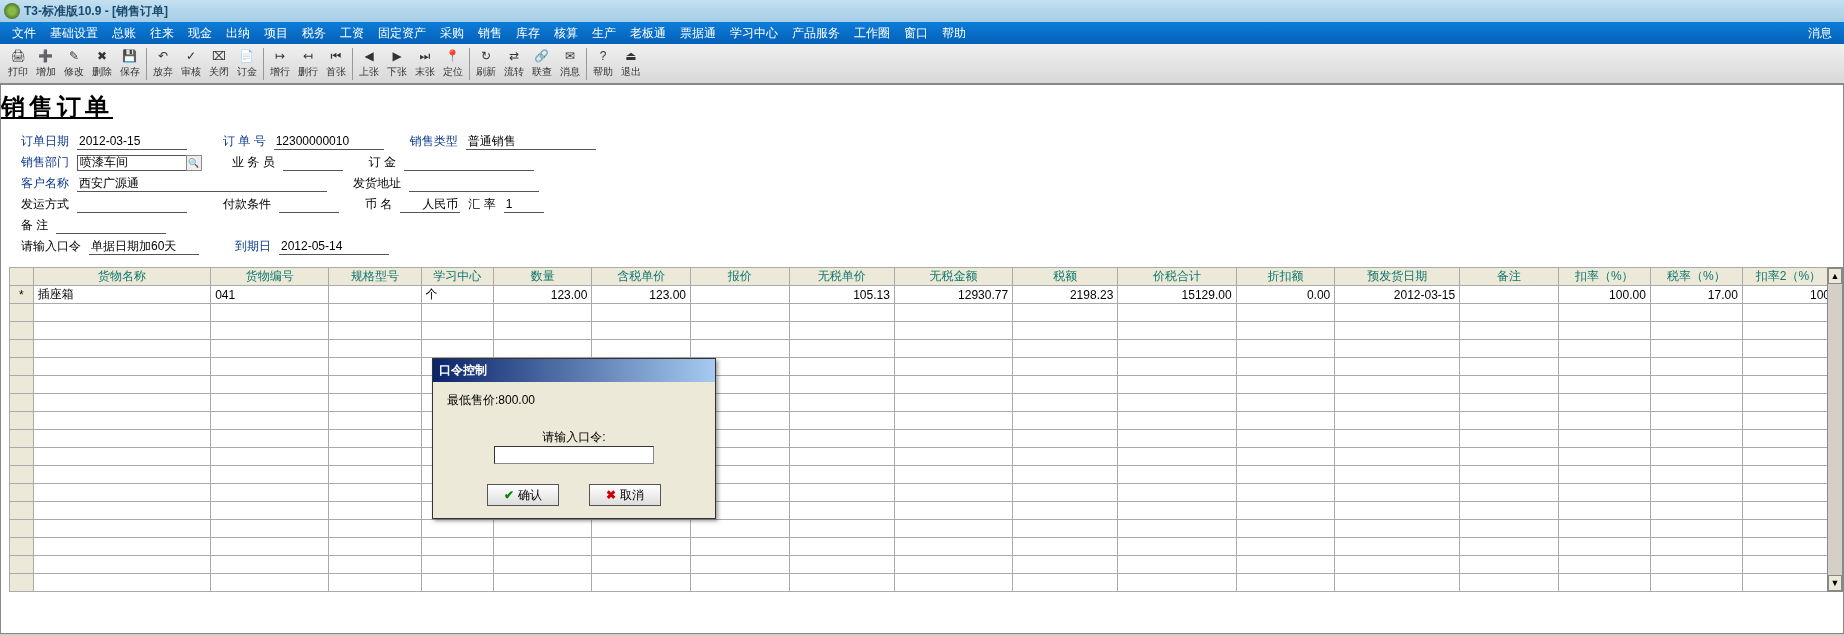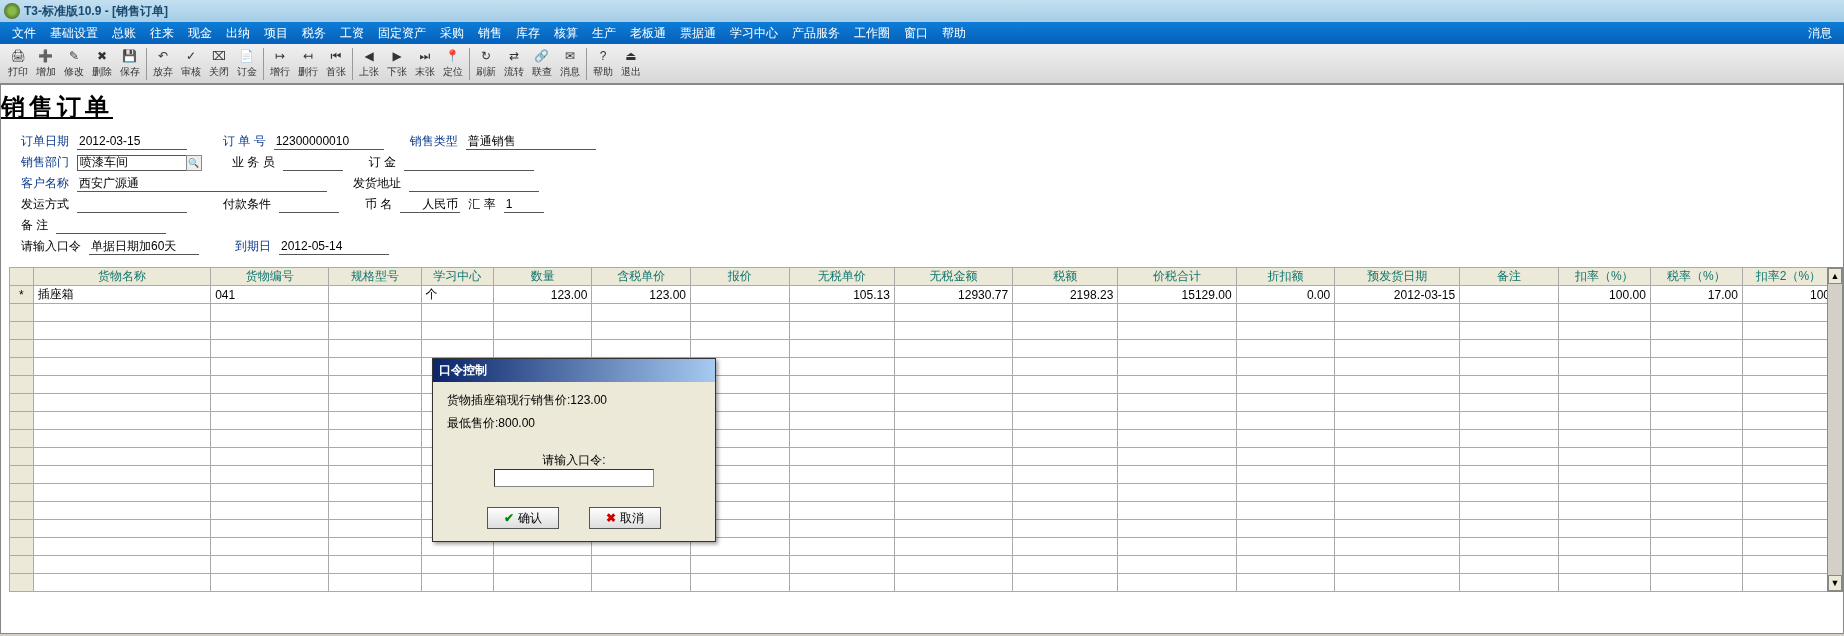--- a/index.html
+++ b/index.html
@@ -617,21 +617,20 @@
       <div style="position:absolute;bottom:0;width:100%">
           <div class="arr">▼</div>
         </div>
     </div>
   </div>
 </div>
 
 <div class="modal">
   <div class="modal-title">口令控制</div>
   <div class="modal-body">
-    <p><span>货物插座箱现行销售价:</span><span>123.00</span></p>
     <p><span>最低售价:</span><span>800.00</span></p>
     <div class="modal-row">
       <span>请输入口令:</span>
       <input class="modal-input" type="password" style="">
     </div>
   </div>
   <div class="modal-btns">
     <button class="modal-btn">
         <span class="ok-ico">✔</span>
         <span>确认</span>

